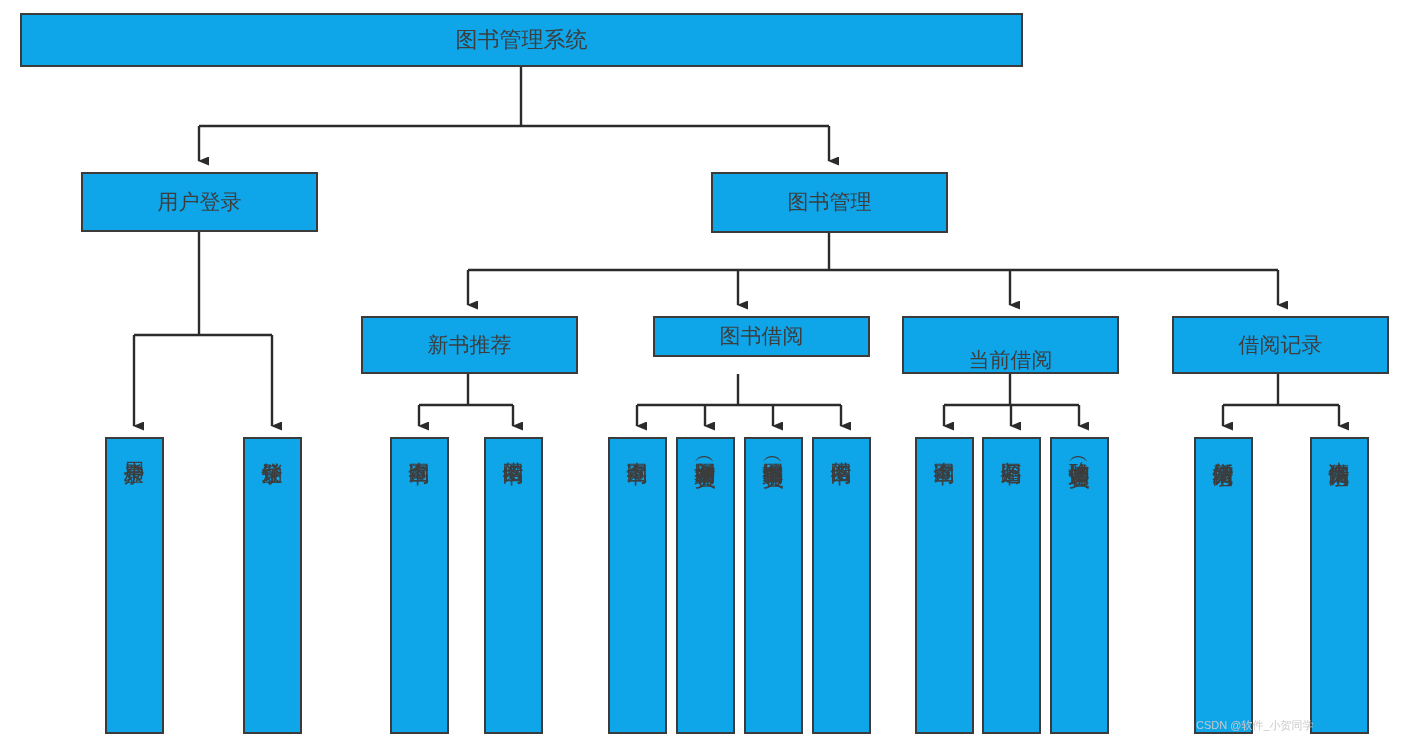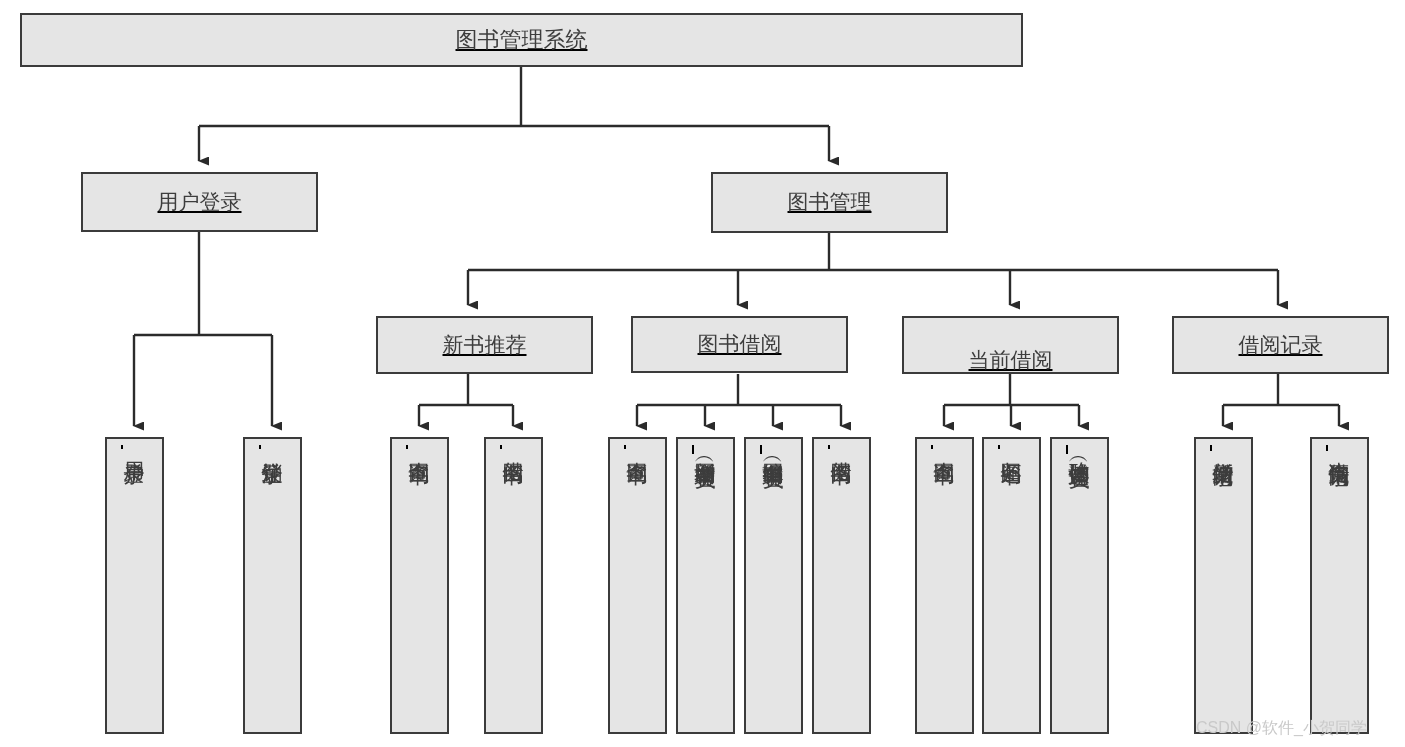--- a/index.html
+++ b/index.html
@@ -23,27 +23,26 @@
   #flow-svg {
     position: absolute;
     left: 0;
     top: 0;
     width: 1405px;
     height: 747px;
   }
   .node-box {
     position: absolute;
     box-sizing: border-box;
-    background: #e5e5e5;
+    background: #0ea5e9;
     border: 2px solid #3b3b3b;
     display: flex;
     align-items: center;
     justify-content: center;
     overflow: hidden;
-    text-decoration: underline;
   }
   .node-label {
     color: #3d3d3d;
     font-family: "Liberation Sans", "DejaVu Sans", sans-serif;
     line-height: 1.15;
     text-align: center;
     white-space: nowrap;
   }
   
   .node-h .node-label {
@@ -63,21 +62,21 @@
     font-size: 21px;
     writing-mode: vertical-rl;
     text-orientation: upright;
     letter-spacing: 1px;
     white-space: nowrap;
     line-height: 1;
   }
   .watermark {
     position: absolute;
     color: #c9c9c9;
-    font-size: 16px;
+    font-size: 11px;
     font-family: "Liberation Sans", "DejaVu Sans", sans-serif;
     white-space: nowrap;
     user-select: none;
     pointer-events: none;
   }
 </style>
 </head>
 <body>
 
 <div id="diagram-root">
@@ -129,24 +128,24 @@
     <span class="node-label">图书管理系统</span>
   </div>
 
   <div class="node-box node-h" id="node-l1-0" style="left: 81px; top: 172px; width: 237px; height: 60px;">
     <span class="node-label">用户登录</span>
   </div>
   <div class="node-box node-h" id="node-l1-1" style="left: 711px; top: 172px; width: 237px; height: 61px;">
     <span class="node-label">图书管理</span>
   </div>
 
-  <div class="node-box node-h" id="node-l2-0" style="left: 361px; top: 316px; width: 217px; height: 58px; margin-left: 15px;">
+  <div class="node-box node-h" id="node-l2-0" style="left: 361px; top: 316px; width: 217px; height: 58px;">
     <span class="node-label">新书推荐</span>
   </div>
-  <div class="node-box node-h" id="node-l2-1" style="left: 631px; top: 316px; width: 217px; height: 57px;">
+  <div class="node-box node-h" id="node-l2-1" style="left: 653px; top: 316px; width: 217px; height: 41px;">
     <span class="node-label">图书借阅</span>
   </div>
   <div class="node-box node-h" id="node-l2-2" style="left: 902px; top: 316px; width: 217px; height: 58px; align-items: flex-end;">
     <span class="node-label">当前借阅</span>
   </div>
   <div class="node-box node-h" id="node-l2-3" style="left: 1172px; top: 316px; width: 217px; height: 58px;">
     <span class="node-label">借阅记录</span>
   </div>
 
   <div class="node-box node-v" id="node-leaf-0" style="left: 105px; top: 437px; width: 59px; height: 297px;">

